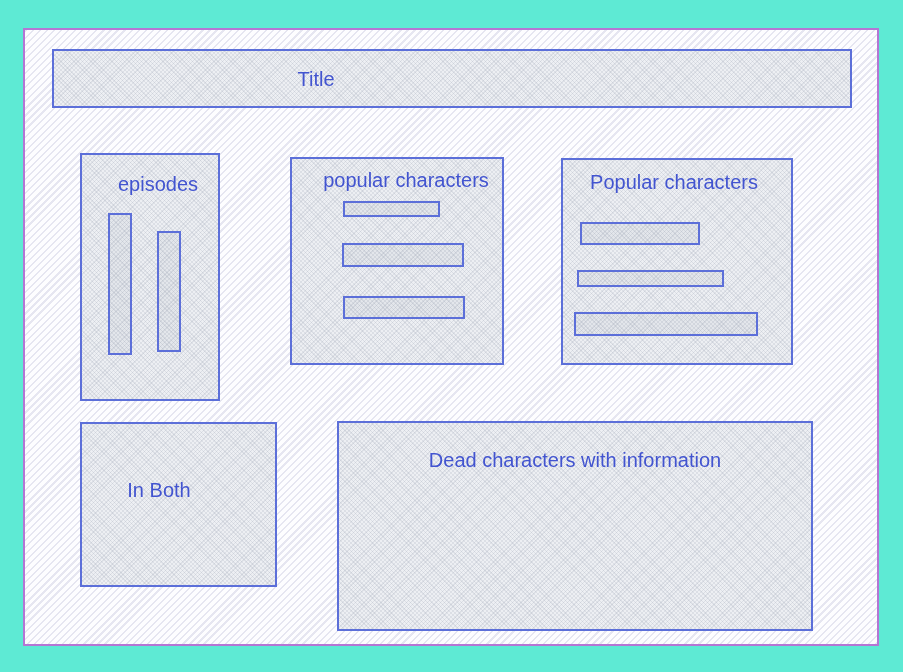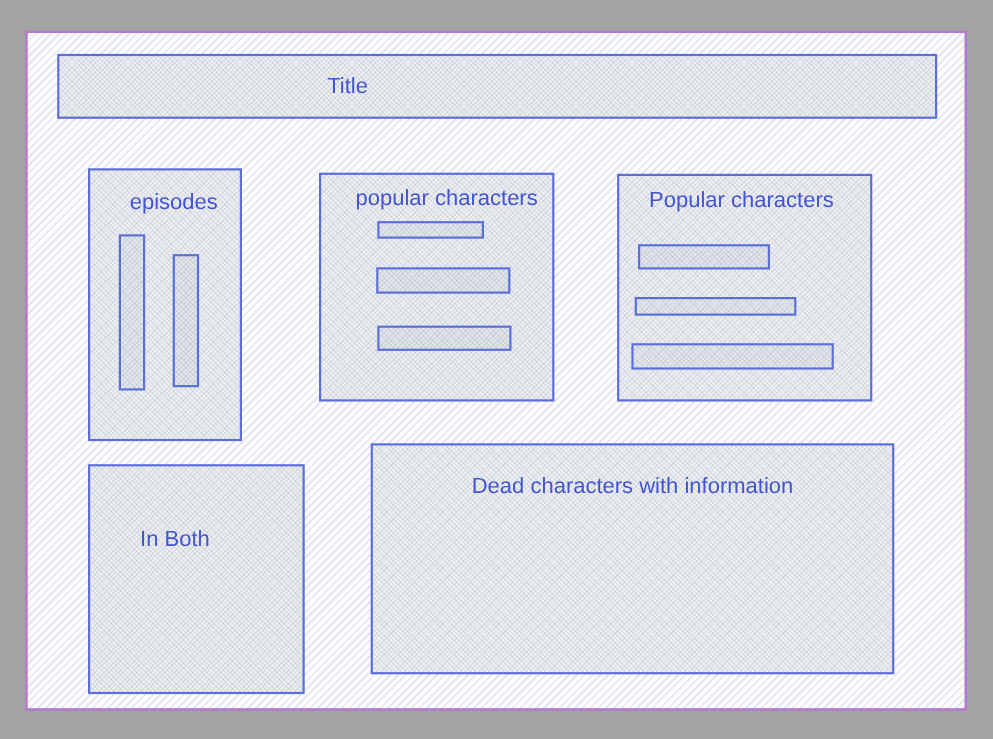--- a/index.html
+++ b/index.html
@@ -4,21 +4,21 @@
 <style>
   :root{
     --frame-border:#b476d4;
     --box-border:#5c6fd9;
     --label-text:#4254d0;
     --box-fill:#edeff3;
     --bg-stripe:#e6e6f1;
   }
   html,body{margin:0;padding:0;background:#ffffff;}
   .page{
-    position:relative;width:903px;height:672px;background:#a3a3a3;
+    position:relative;width:903px;height:672px;background:#5eead4;
     font-family:"Liberation Sans",sans-serif;overflow:hidden;
   }
   .frame{
     position:absolute;left:23px;top:28px;width:856px;height:618px;
     box-sizing:border-box;border:2px solid var(--frame-border);
     background-image:repeating-linear-gradient(135deg,
       var(--bg-stripe) 0 1.6px, #fdfdff 1.6px 5px);
   }
   .box{
     position:absolute;box-sizing:border-box;border:2px solid var(--box-border);
@@ -57,25 +57,25 @@
   .pl-bar-3{left:51px;top:137px;width:122px;height:23px;}
 
   
   .pop-upper-box{left:536px;top:128px;width:232px;height:207px;}
   .pop-upper-box .lbl{left:111px;top:11px;}
   .pu-bar-1{left:17px;top:62px;width:120px;height:23px;}
   .pu-bar-2{left:14px;top:110px;width:147px;height:17px;}
   .pu-bar-3{left:11px;top:152px;width:184px;height:24px;}
 
   
-  .in-both-box{left:55px;top:392px;width:197px;height:209px;}
+  .in-both-box{left:55px;top:392px;width:197px;height:165px;}
   .in-both-box .lbl{left:77px;top:55px;}
 
   
-  .dead-box{left:312px;top:373px;width:476px;height:210px;}
+  .dead-box{left:312px;top:391px;width:476px;height:210px;}
   .dead-box .lbl{left:50%;top:26px;}
 </style>
 </head>
 <body>
 
 <div class="page">
   <div class="frame">
 
     <div class="box title-box">
       <span class="lbl">Title</span>

